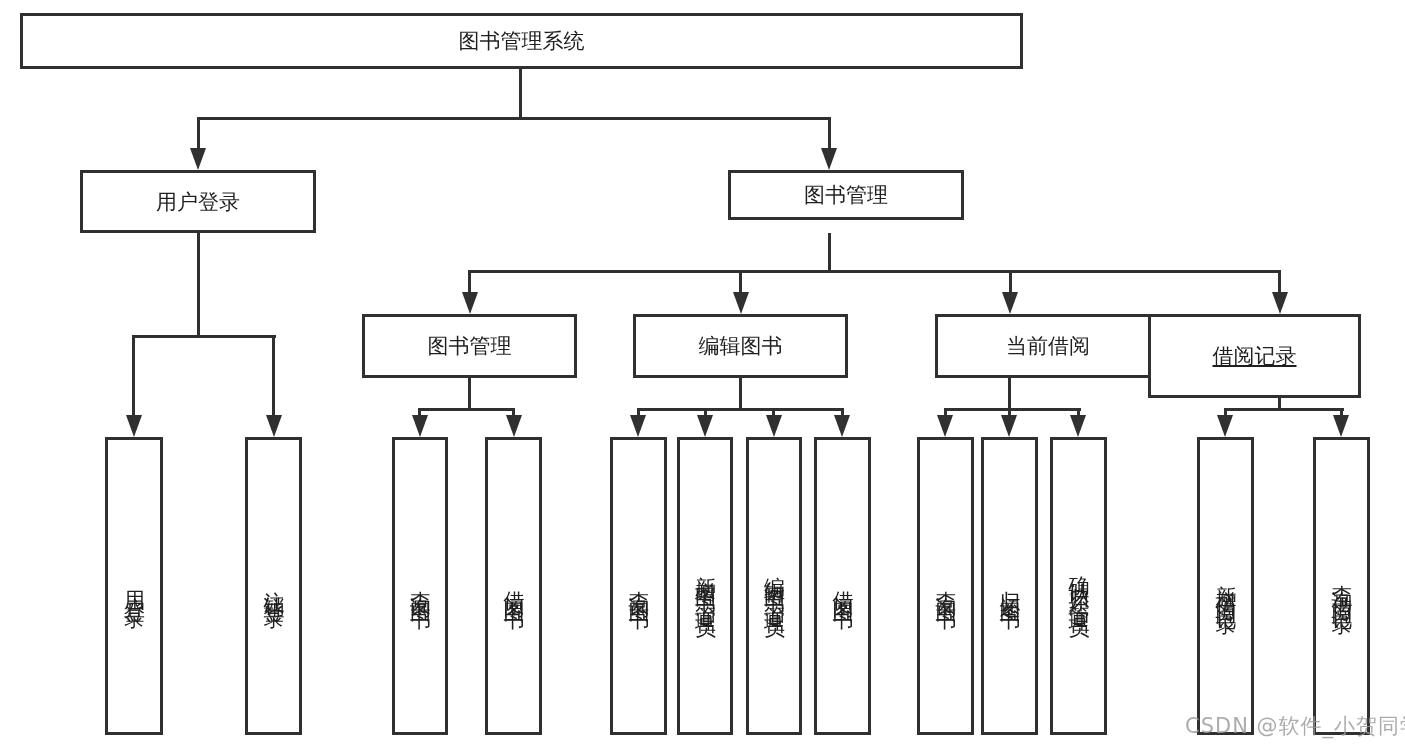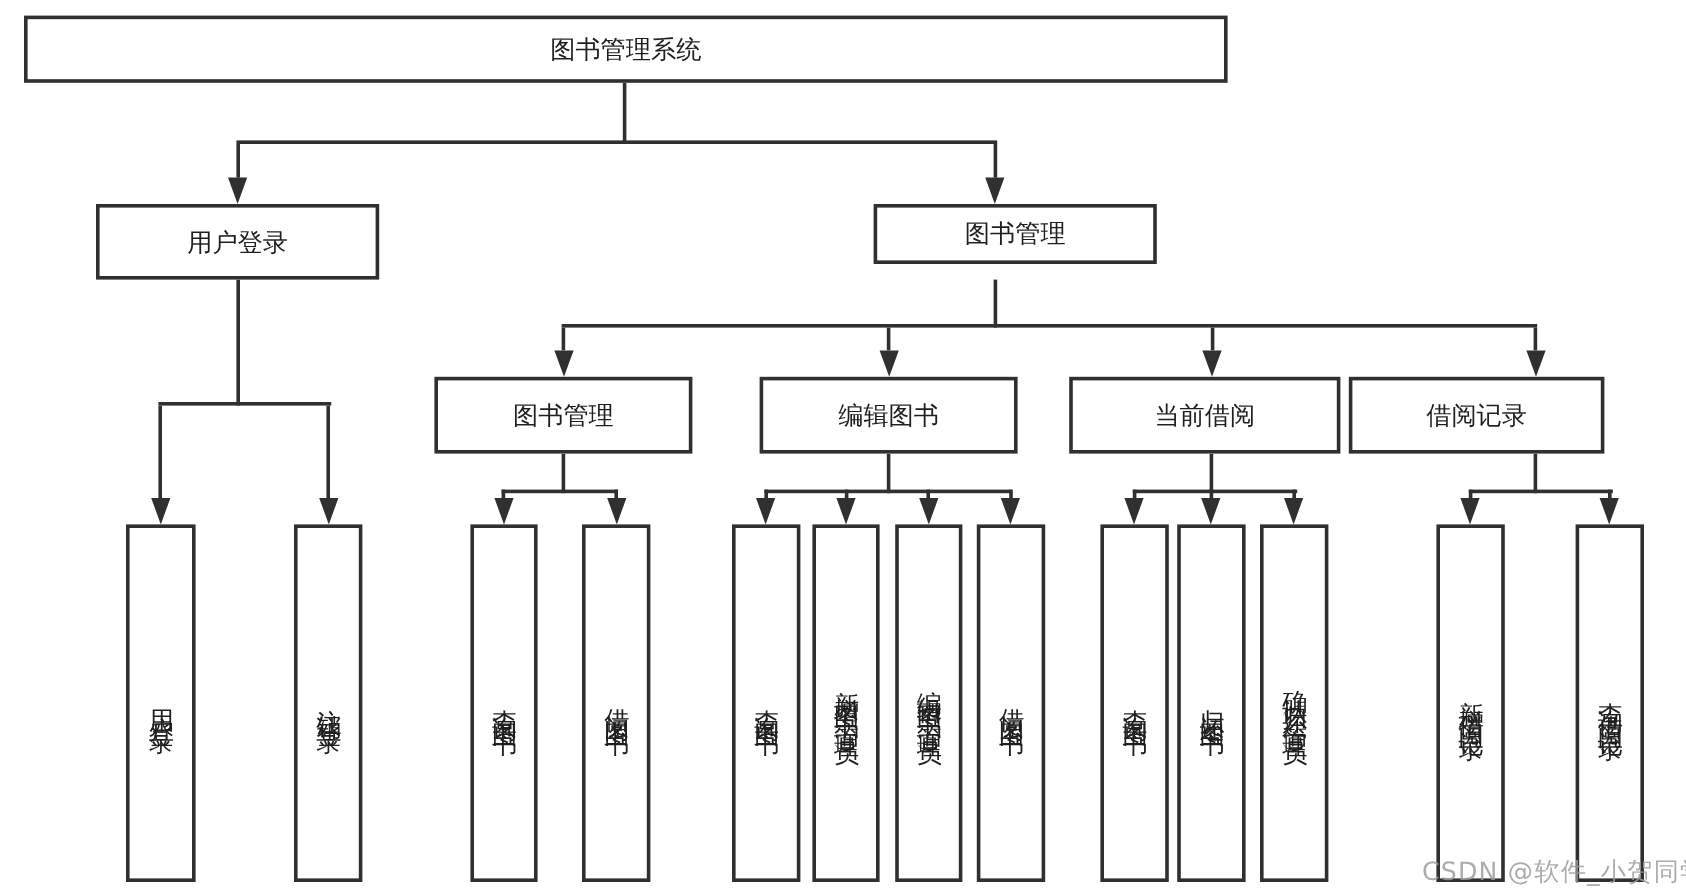--- a/index.html
+++ b/index.html
@@ -66,23 +66,23 @@
   <div class="box" style="left:20px;top:13px;width:1003px;height:56px;">图书管理系统</div>
 
   <div class="box" style="left:80px;top:170px;width:236px;height:63px;">用户登录</div>
 
   <div class="box" style="left:728px;top:170px;width:236px;height:50px;">图书管理</div>
 
   <div class="box" style="left:362px;top:314px;width:215px;height:64px;">图书管理</div>
 
   <div class="box" style="left:633px;top:314px;width:215px;height:64px;">编辑图书</div>
 
-  <div class="box" style="left:891px;top:314px;width:226px;height:64px;">当前借阅</div>
+  <div class="box" style="left:935px;top:314px;width:226px;height:64px;">当前借阅</div>
 
-  <div class="box" style="left:1124px;top:314px;width:213px;height:64px;">借阅记录</div>
+  <div class="box" style="left:1148px;top:314px;width:213px;height:84px;text-decoration:underline;">借阅记录</div>
 
   <div class="box vbox" style="left:105px;top:437px;width:58px;height:298px;">用户登录</div>
 
   <div class="box vbox" style="left:245px;top:437px;width:57px;height:298px;">注销登录</div>
 
   <div class="box vbox" style="left:392px;top:437px;width:56px;height:298px;">查询图书</div>
 
   <div class="box vbox" style="left:485px;top:437px;width:57px;height:298px;">借阅图书</div>
 
   <div class="box vbox" style="left:610px;top:437px;width:57px;height:298px;">查询图书</div>

